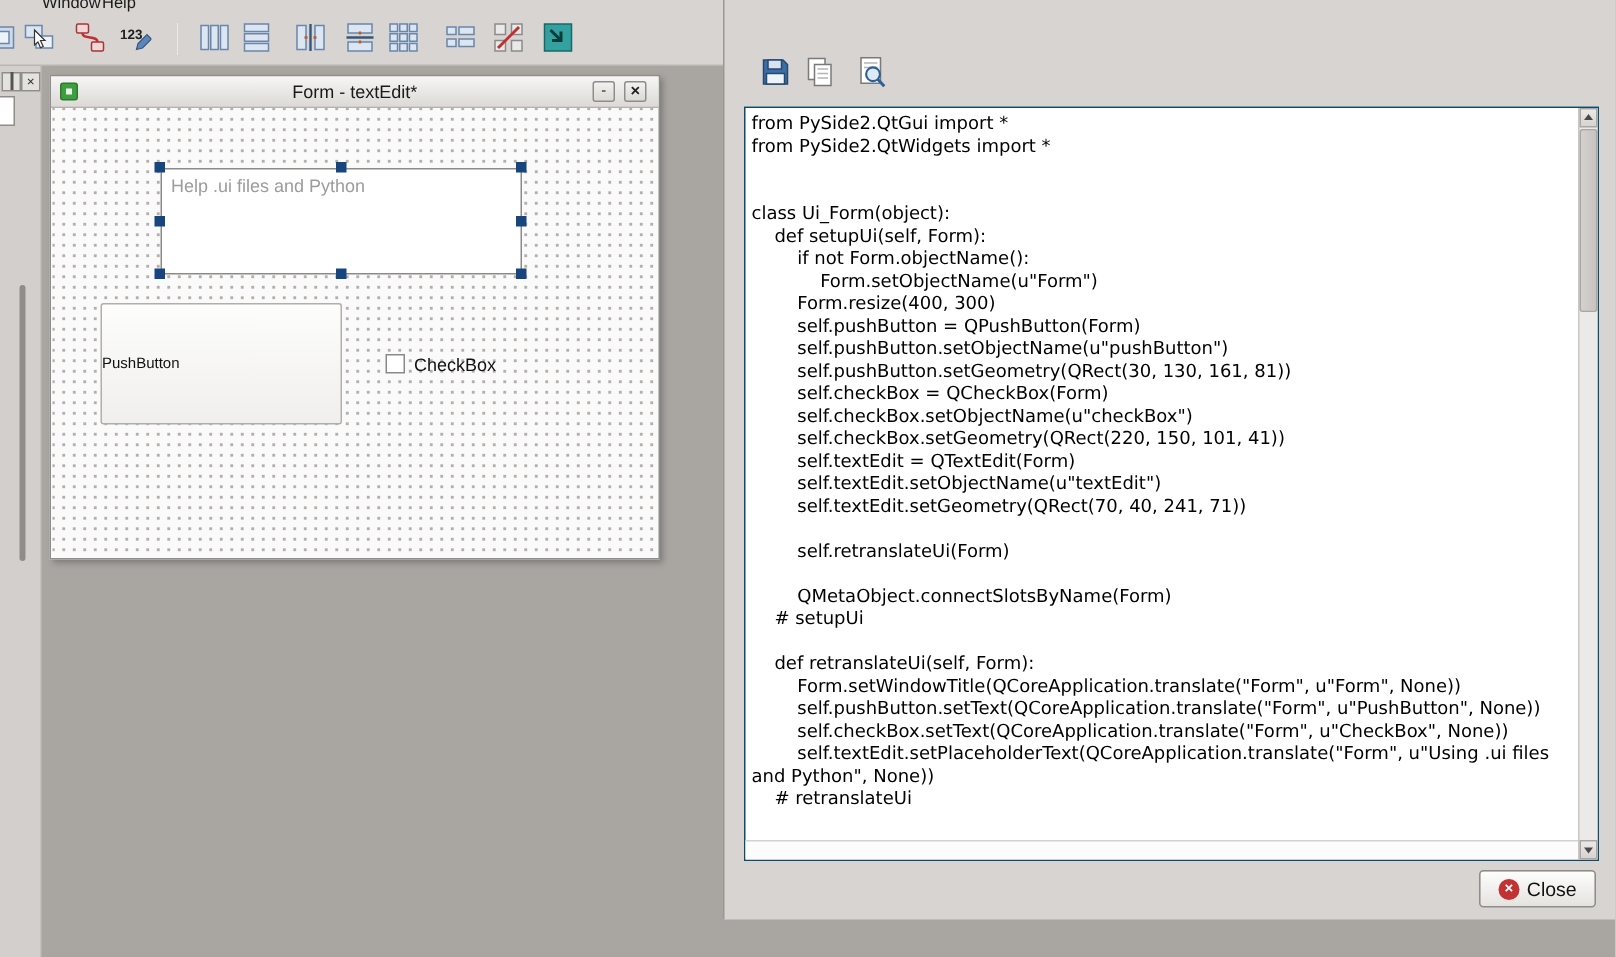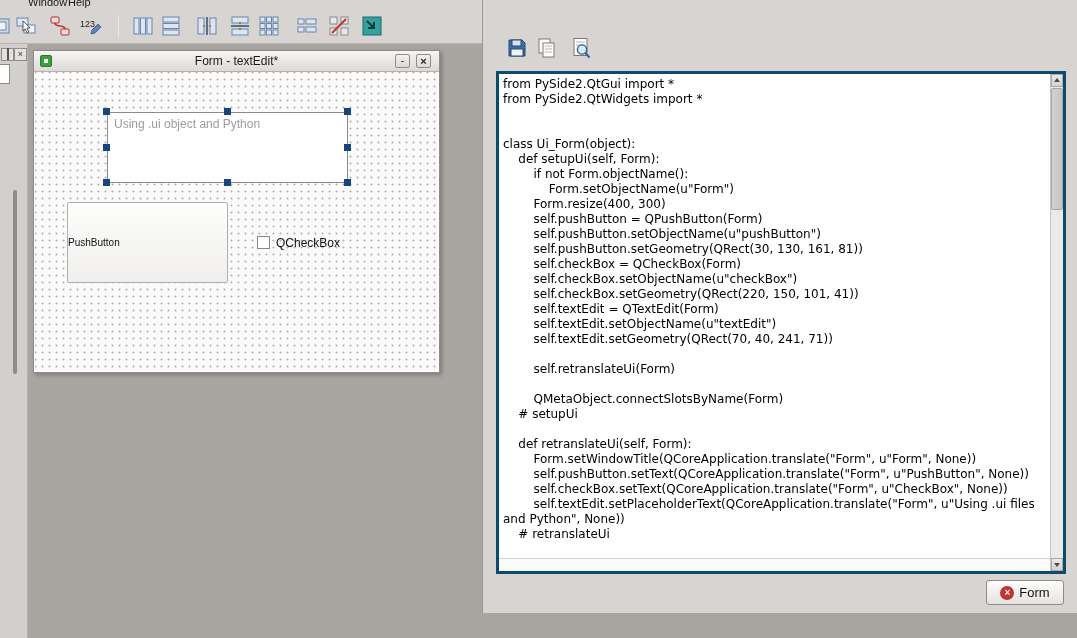--- a/index.html
+++ b/index.html
@@ -3,21 +3,21 @@
 <meta charset="utf-8">
 <style>
   * { margin:0; padding:0; box-sizing:border-box; }
   html,body { width:1077px; height:638px; }
   body { font-family:"Liberation Sans","DejaVu Sans",sans-serif; font-size:12px; color:#1a1a1a; }
   .screen { position:relative; width:1077px; height:638px; background:#a9a6a2; overflow:hidden; }
 
   
   .top-strip { position:absolute; left:0; top:0; width:482px; height:44px; background:#d7d4d1; border-bottom:1px solid #b9b6b3; }
   .menu-item { position:absolute; top:-4px; font-size:11px; color:#1a1a1a; }
-  .tb-icon { position:absolute; top:14px; width:24px; height:24px; display:flex; align-items:center; justify-content:center; }
+  .tb-icon { position:absolute; top:14px; width:24px; height:24px; display:flex; align-items:flex-start; justify-content:center;font-weight:bold; }
   .tb-icon svg { width:22px; height:22px; }
   .tb-sep { position:absolute; top:15px; width:1px; height:22px; background:#aaa7a4; border-right:1px solid #eceae8; }
 
   
   .left-dock { position:absolute; left:0; top:44px; width:28px; height:594px; background:#d2cfcc; border-right:1px solid #b5b2af; }
   .dock-btn { position:absolute; width:13px; height:13px; border:1px solid #8f8d8a; background:#e4e2df; font-size:9px; line-height:11px; text-align:center; color:#333; }
   .float-glyph { width:7px; height:6px; border:1px solid #555; margin:2px auto 0; }
   .filter-box { position:absolute; left:-7px; top:20px; width:17px; height:20px; background:#fff; border:1px solid #8f8d8a; }
   .wb-scrollbar { position:absolute; left:13px; top:146px; width:4px; height:184px; background:#8f8d8a; border-radius:2px; }
 
@@ -36,21 +36,21 @@
   .handle { position:absolute; width:7px; height:7px; background:#17457e; }
   .pushbutton { position:absolute; left:32px; top:130px; width:161px; height:81px; background:linear-gradient(#fdfdfc,#f0efed); border:1px solid #b1aeab; border-radius:2px; display:flex; align-items:center; justify-content:flex-start; font-size:10px; color:#111; }
   .checkbox-row { position:absolute; left:222px; top:150px; width:101px; height:41px; display:flex; align-items:center; gap:6px; }
   .checkbox-box { width:13px; height:13px; background:#fff; border:1px solid #8c8a88; flex:0 0 auto; }
   .checkbox-label { font-size:12px; color:#111; }
 
   
   .code-dialog { position:absolute; left:482px; top:0; width:595px; height:613px; background:#d7d4d1; border-left:1px solid #9b9793; }
   .cd-icon { position:absolute; top:36px; width:24px; height:24px; display:flex; align-items:center; justify-content:center; }
   .cd-icon svg { width:22px; height:22px; }
-  .code-area { position:absolute; left:13px; top:71px; width:570px; height:503px; background:#fff; border:3px solid #0c4a6e; }
+  .code-area { position:absolute; left:13px; top:71px; width:570px; height:503px; background:#fff; border:1px solid #0c4a6e; }
   .code-pre { position:absolute; left:0; top:0; right:14px; bottom:14px; padding:3px 4px; font-family:"DejaVu Sans","Liberation Sans",sans-serif; font-size:12px; line-height:15px; white-space:pre; overflow:hidden; color:#000; }
   .vscroll { position:absolute; right:0; top:0; bottom:0; width:13px; background:#eceae8; border-left:1px solid #c9c7c5; }
   .vs-btn { position:absolute; left:0; width:12px; height:13px; background:linear-gradient(#eceae8,#d6d3d0); border:1px solid #a9a6a3; }
   .vs-up { top:0; } .vs-down { bottom:0; }
   .tri-up { width:0; height:0; border-left:3px solid transparent; border-right:3px solid transparent; border-bottom:4px solid #4a4a4a; margin:3px auto 0; }
   .tri-down { width:0; height:0; border-left:3px solid transparent; border-right:3px solid transparent; border-top:4px solid #4a4a4a; margin:4px auto 0; }
   .vs-thumb { position:absolute; left:0; top:14px; width:12px; height:122px; background:linear-gradient(90deg,#d4d1ce,#c6c3c0); border:1px solid #a9a6a3; border-radius:2px; }
   .hstrip { position:absolute; left:0; right:13px; bottom:0; height:13px; background:#fcfcfc; border-top:1px solid #d4d2d0; }
   .close-btn { position:absolute; left:503px; top:580px; width:78px; height:25px; background:linear-gradient(#fdfdfc,#e5e3e0); border:1px solid #8f8d8a; border-radius:3px; display:flex; align-items:center; justify-content:center; gap:5px; font-size:13px; color:#111; cursor:default; }
   .close-icon { width:14px; height:14px; border-radius:50%; background:#c23232; color:#fff; font-size:10px; line-height:13px; text-align:center; font-weight:bold; }
@@ -193,38 +193,38 @@
 
   <div class="form-window">
     <div class="form-titlebar">
       <span class="form-icon"></span>
       <span class="form-title">Form - textEdit*</span>
       <span class="tbtn btn-min">-</span>
       <span class="tbtn btn-close">×</span>
     </div>
     <div class="form-canvas">
       <div class="textedit">
-        <span>Using .ui object and Python</span>
+        <span>Help .ui files and Python</span>
       </div>
       <span class="handle" style="left:68px; top:36px;"></span>
       <span class="handle" style="left:189px; top:36px;"></span>
       <span class="handle" style="left:309px; top:36px;"></span>
       <span class="handle" style="left:68px; top:72px;"></span>
       <span class="handle" style="left:309px; top:72px;"></span>
       <span class="handle" style="left:68px; top:107px;"></span>
       <span class="handle" style="left:189px; top:107px;"></span>
       <span class="handle" style="left:309px; top:107px;"></span>
 
       <div class="pushbutton">
         <span>PushButton</span>
       </div>
 
       <div class="checkbox-row">
         <span class="checkbox-box"></span>
-        <span class="checkbox-label">QCheckBox</span>
+        <span class="checkbox-label">CheckBox</span>
       </div>
     </div>
   </div>
 
   <div class="code-dialog">
     <div class="cd-icon" style="left:22px">
       <svg viewBox="0 0 22 22">
           <path d="M3 3 H16 L19 6 V19 H3 Z" fill="#3b6ea5" stroke="#274970"></path>
           <rect x="6" y="3" width="9" height="6" fill="#d7e3f0" stroke="#274970"></rect>
           <rect x="5" y="12" width="12" height="7" fill="#eef3f8" stroke="#274970"></rect>
@@ -285,18 +285,18 @@
           </div>
         <div class="vs-thumb"></div>
         <div class="vs-btn vs-down">
             <div class="tri-down"></div>
           </div>
       </div>
     </div>
 
     <div class="close-btn">
       <span class="close-icon">×</span>
-      <span>Form</span>
+      <span>Close</span>
     </div>
   </div>
 
 
 </div>
 
 </body></html>

